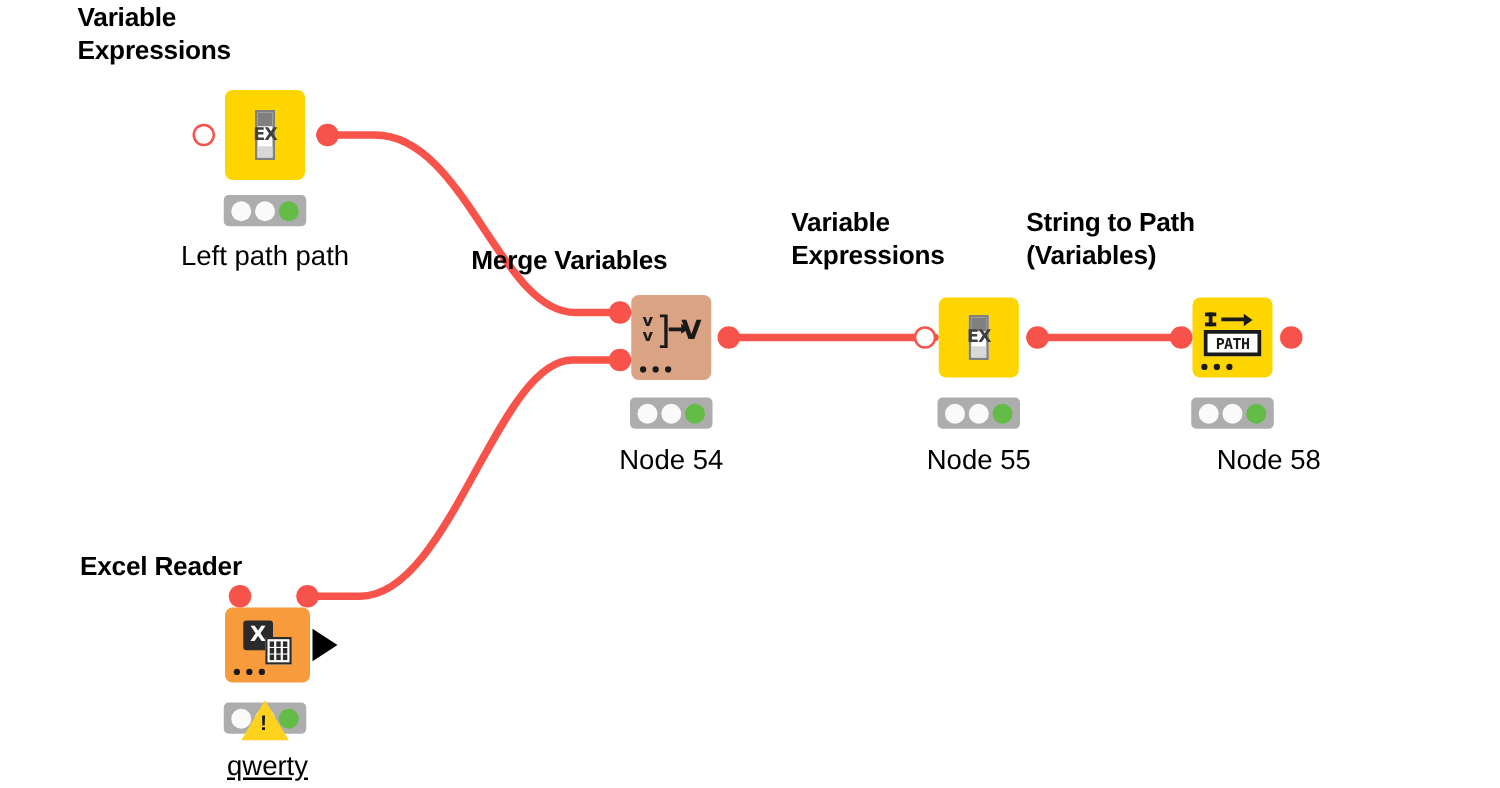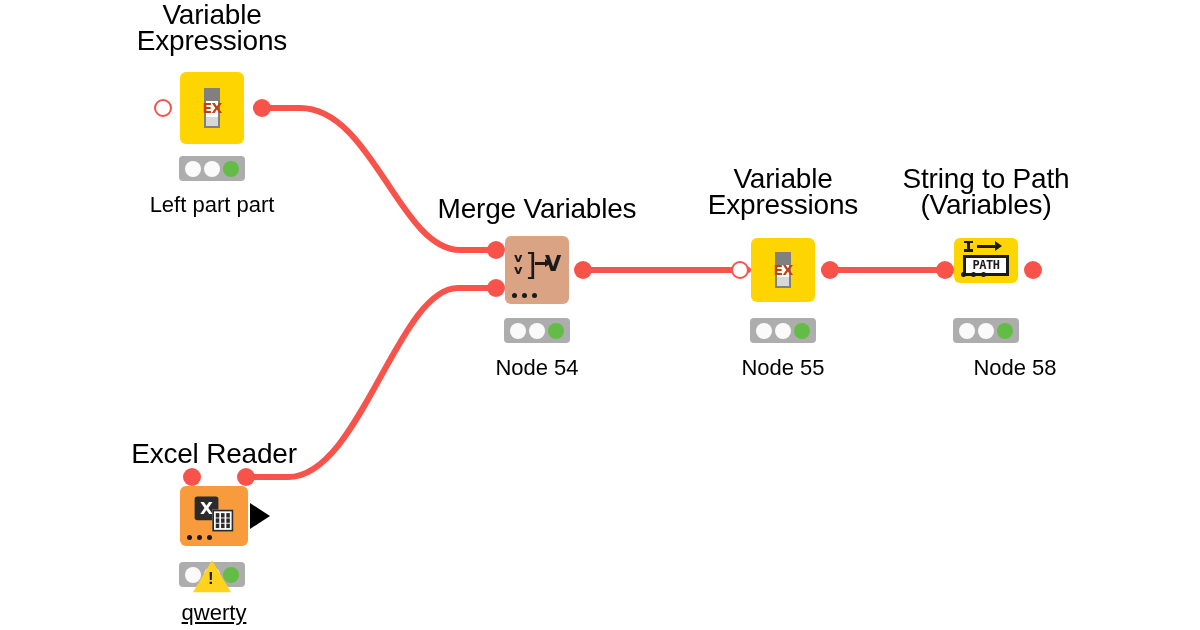--- a/index.html
+++ b/index.html
@@ -29,23 +29,23 @@
   
   .node-group {
     position: absolute;
     z-index: 3;
   }
 
   .node-title {
     position: absolute;
     left: 50%;
     transform: translateX(-50%);
-    text-align: center;
-    font-weight: normal;
-    font-size: 28px;
+    text-align: left;
+    font-weight: bold;
+    font-size: 21px;
     line-height: 26px;
     color: #000000;
     white-space: pre;
     letter-spacing: -0.2px;
   }
 
   .node-body {
     position: absolute;
     border-radius: 6px;
     box-sizing: border-box;
@@ -182,21 +182,21 @@
     width: 12px; height: 9px;
     background: #d8d8d8;
   }
   .ex-icon .ex-text {
     position: absolute;
     left: 50%; top: 50%;
     transform: translate(-50%, -52%);
     font-family: "DejaVu Sans", sans-serif;
     font-weight: bold;
     font-size: 14px;
-    color: #c2410c;
+    color: #404040;
     letter-spacing: -0.8px;
     line-height: 1;
     white-space: nowrap;
   }
 
   
   .merge-icon {
     position: relative;
     width: 46px; height: 34px;
     font-family: "DejaVu Sans", sans-serif;
@@ -370,21 +370,21 @@
 
     <div class="port flow-hollow" style="left:-58px; top:99px;"></div>
     <div class="port flow-filled" style="left:41px; top:99px;"></div>
 
     <div class="status-bar" style="left:-33px; top:156px;">
       <i class="off"></i>
         <i class="off"></i>
         <i class="green"></i>
     </div>
 
-    <div class="node-label" style="top:192px;">Left part part</div>
+    <div class="node-label" style="top:192px;">Left path path</div>
   </div>
 
   <div class="node-group" style="left:537px; top:0; width:0; height:0;">
 
     <div class="node-title" style="top:196px; width:320px;">Merge Variables</div>
 
     <div class="node-body tan" style="left:-32px; top:236px; width:64px; height:68px;">
       <div class="icon-wrap">
         <div class="merge-icon" style="margin-bottom:4px;">
           <div class="vstack">
@@ -442,21 +442,21 @@
     </div>
 
     <div class="node-label" style="top:355px;">Node 55</div>
   </div>
 
   <div class="node-group" style="left:986px; top:0; width:0; height:0;">
 
     <div class="node-title" style="top:166px; width:330px;">String to Path
 (Variables)</div>
 
-    <div class="node-body yellow" style="left:-32px; top:238px; width:64px; height:45px;">
+    <div class="node-body yellow" style="left:-32px; top:238px; width:64px; height:64px;">
         <div class="icon-wrap">
           <div class="path-icon" style="margin-bottom:4px;">
             <div class="top-row">
               <div class="ibeam"></div>
               <div class="ar"></div>
             </div>
             <div class="plate">
               <span>PATH</span>
             </div>
           </div>

